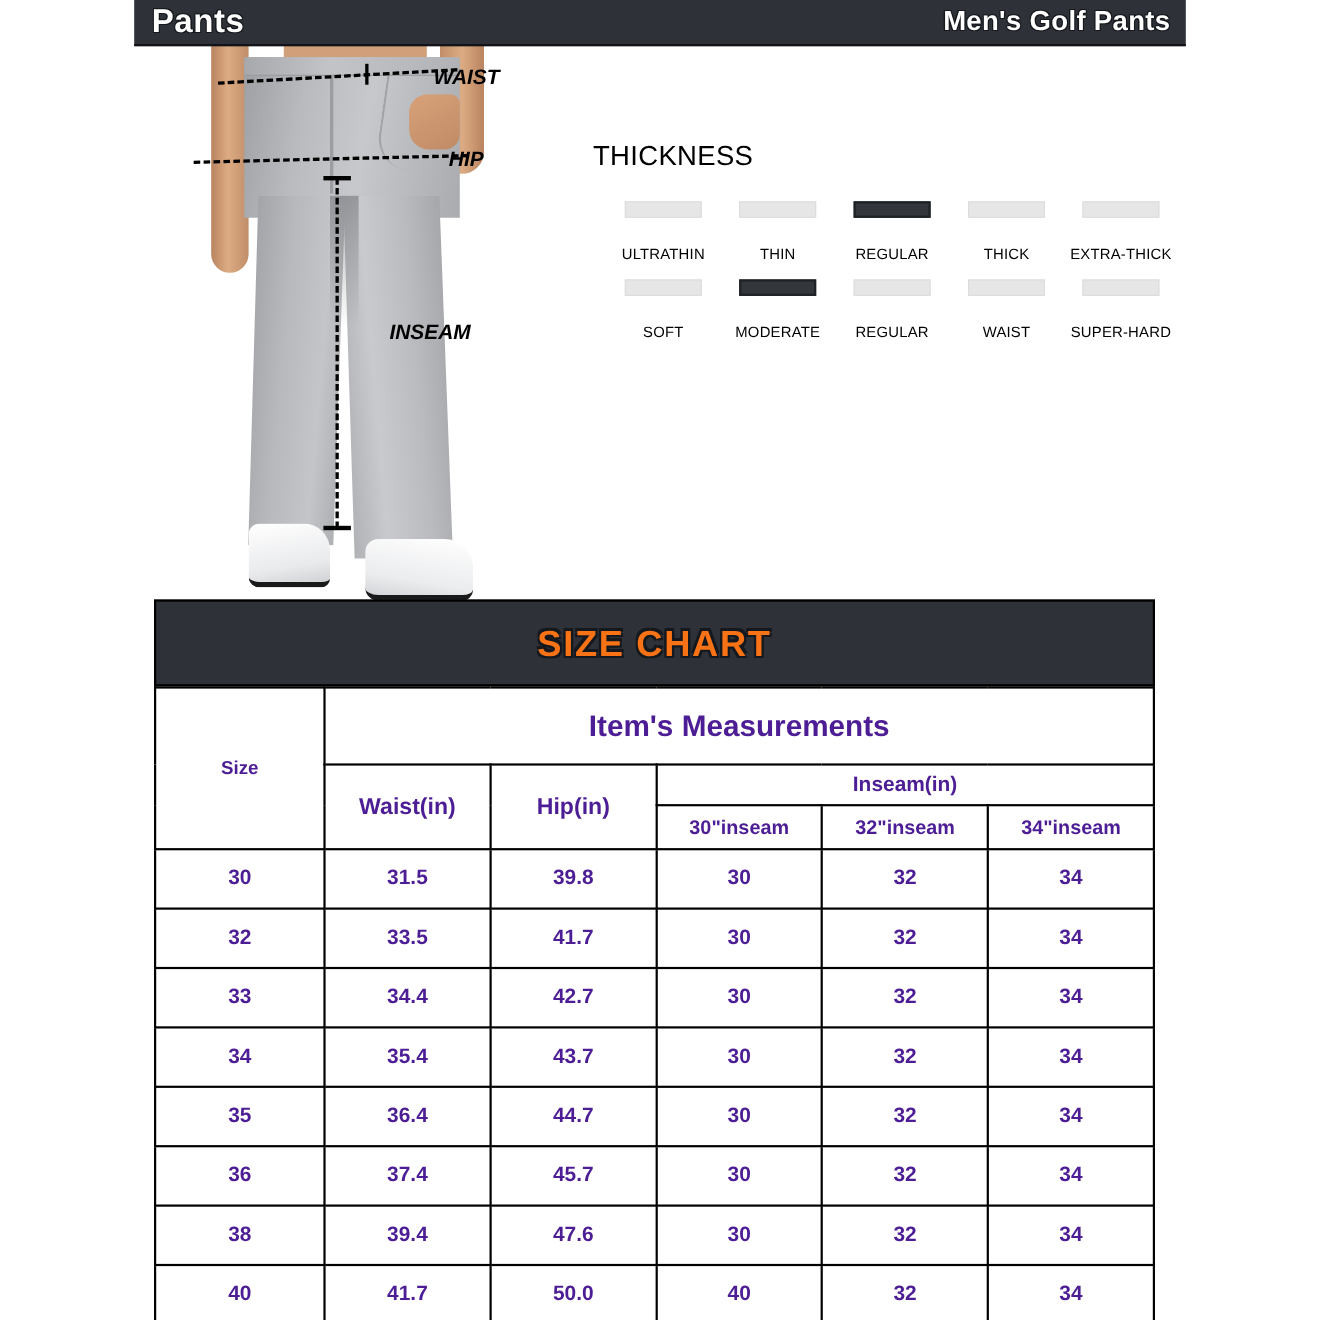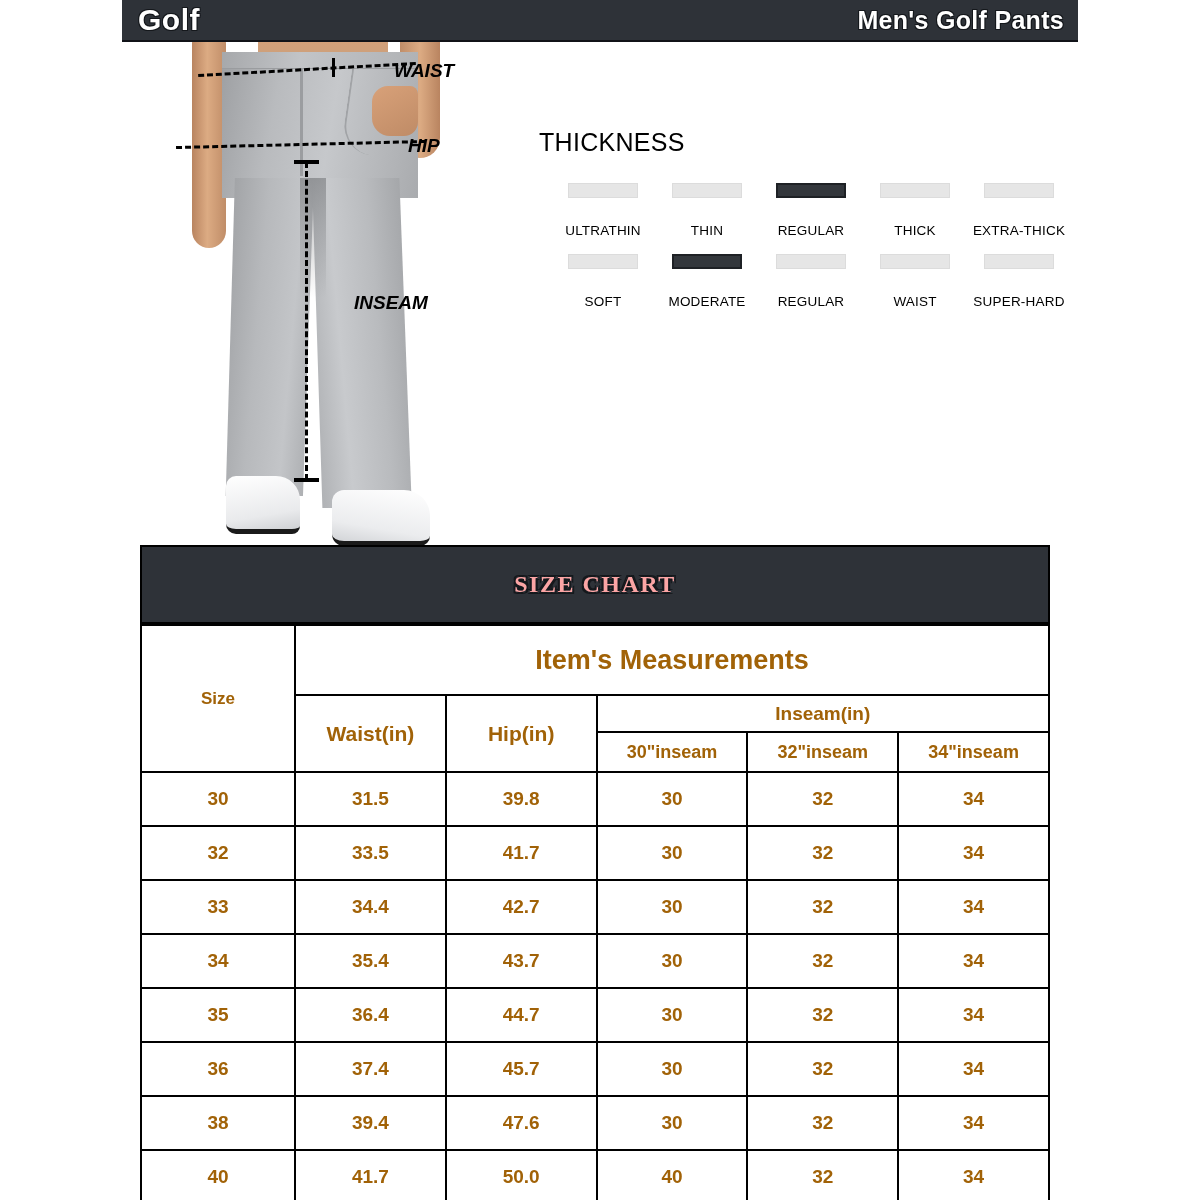--- a/index.html
+++ b/index.html
@@ -314,60 +314,59 @@
   #size-chart-banner {
     height: 79px;
     background: #2e3238;
     border: 2px solid #000;
     box-sizing: border-box;
     display: flex;
     align-items: center;
     justify-content: center;
   }
   #size-chart-banner .banner-text {
-    font-size: 24px;
+    font-size: 33px;
     font-weight: bold;
-    color: #fca5a5;
+    color: #f97316;
     letter-spacing: 1.5px;
     text-shadow: 2px 2px 0 #15181c, -2px 2px 0 #15181c, 2px -2px 0 #15181c, -2px -2px 0 #15181c;
-    font-family: Liberation Serif, serif;
   }
   table.size-chart {
     border-collapse: collapse;
     width: 910px;
     table-layout: fixed;
   }
   table.size-chart th,
   table.size-chart td {
     border: 2px solid #000;
     text-align: center;
     vertical-align: middle;
     font-weight: bold;
-    color: #a16207;
+    color: #4c1d95;
     background: #ffffff;
   }
   th.col-size        { width: 150px; }
   th.col-waist       { width: 155px; }
   th.col-hip         { width: 150px; }
   th.col-inseam30    { width: 150px; }
   th.col-inseam32    { width: 152px; }
   th.col-inseam34    { width: 153px; }
 
   th.h-size      { font-size: 17px; }
   th.h-measure   { font-size: 27px; height: 66px; }
   th.h-sub       { font-size: 21px; height: 49px; }
   th.h-inseam    { font-size: 19px; height: 33px; }
   th.h-inseam-sub{ font-size: 18px; height: 36px; }
   td.cell        { font-size: 19px; height: 50px; }
 </style>
 </head>
 <body>
 
 <div id="brand-bar">
-  <div class="brand-name">Golf</div>
+  <div class="brand-name">Pants</div>
   <div class="brand-tagline">Men's Golf Pants</div>
 </div>
 
 <div id="product-photo">
   <div class="arm-left"></div>
   <div class="arm-right"></div>
   <div class="torso-skin"></div>
   <div class="pants-body"></div>
   <div class="waistband"></div>
   <div class="fly-seam"></div>

